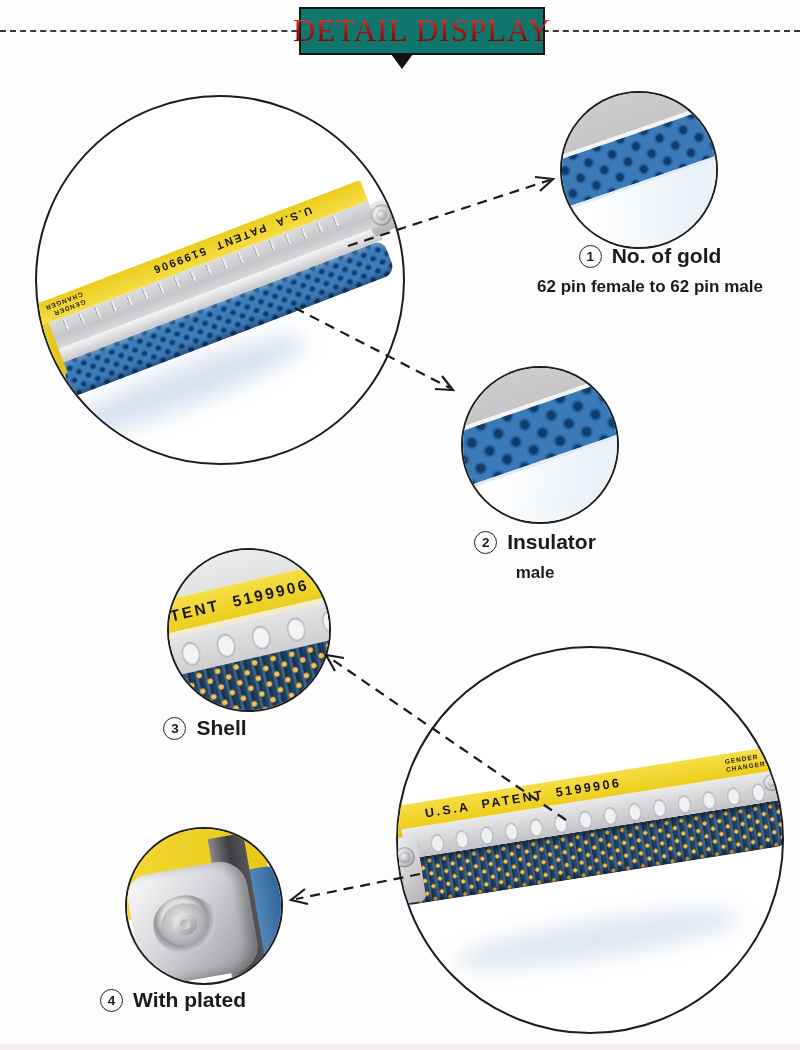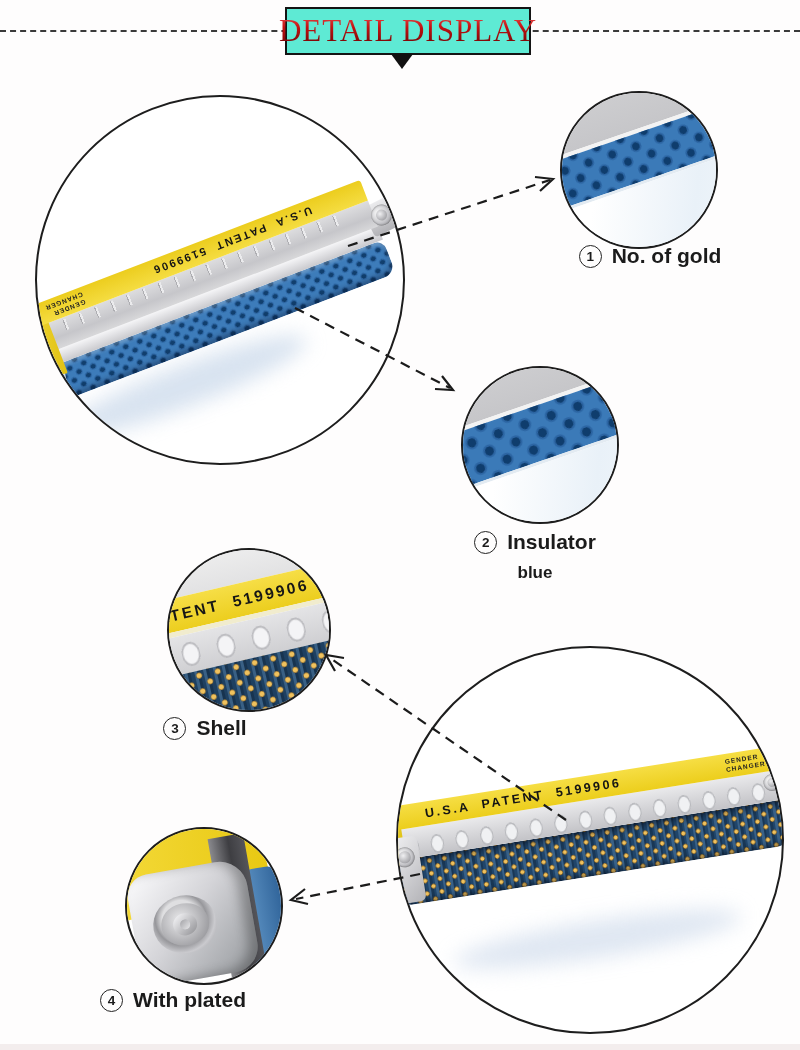--- a/index.html
+++ b/index.html
@@ -2,22 +2,22 @@
 <html><head>
 <meta charset="utf-8">
 <style>
   html,body{margin:0;padding:0;}
   body{width:800px;height:1050px;position:relative;overflow:hidden;
        background:#fefdfd;font-family:"Liberation Sans",sans-serif;}
 
   
   .dash-line{position:absolute;left:0;top:30px;width:800px;height:0;
     border-top:2.5px dashed #3a3a3a;z-index:1;}
-  .title-box{position:absolute;left:285px;top:7px;width:242px;height:44px;
-    background:#5eead4;border:2px solid #141414;display:flex;align-items:center;
+  .title-box{position:absolute;left:299px;top:7px;width:242px;height:44px;
+    background:#0f766e;border:2px solid #141414;display:flex;align-items:center;
     justify-content:center;z-index:2;}
   .title-text{font-family:"Liberation Serif",serif;font-size:31px;letter-spacing:1px;
     background:linear-gradient(180deg,#f05050 0%,#c31212 40%,#5e0202 100%);
     -webkit-background-clip:text;background-clip:text;color:transparent;white-space:pre;}
   .tri{position:absolute;left:391px;top:54px;width:0;height:0;z-index:2;
     border-left:11px solid transparent;border-right:11px solid transparent;
     border-top:15px solid #111;}
   .bottom-strip{position:absolute;left:0;top:1044px;width:800px;height:6px;background:#f3eded;}
 
   
@@ -274,28 +274,29 @@
     <div class="screw mm-scrL"></div>
     <div class="screw mm-scrR"></div>
   </div>
 </div>
 
 <div class="callout co-pins">
   <div class="co-line1">
     <span class="num">1</span>
     <span>No. of gold</span>
   </div>
+  <div class="co-line2">62 pin female to 62 pin male</div>
 </div>
 
 <div class="callout co-insu">
   <div class="co-line1">
     <span class="num">2</span>
     <span>Insulator</span>
   </div>
-  <div class="co-line2">blue</div>
+  <div class="co-line2">male</div>
 </div>
 
 <div class="callout co-shell">
   <div class="co-line1">
     <span class="num">3</span>
     <span>Shell</span>
   </div>
 </div>
 
 <div class="callout co-screws">

